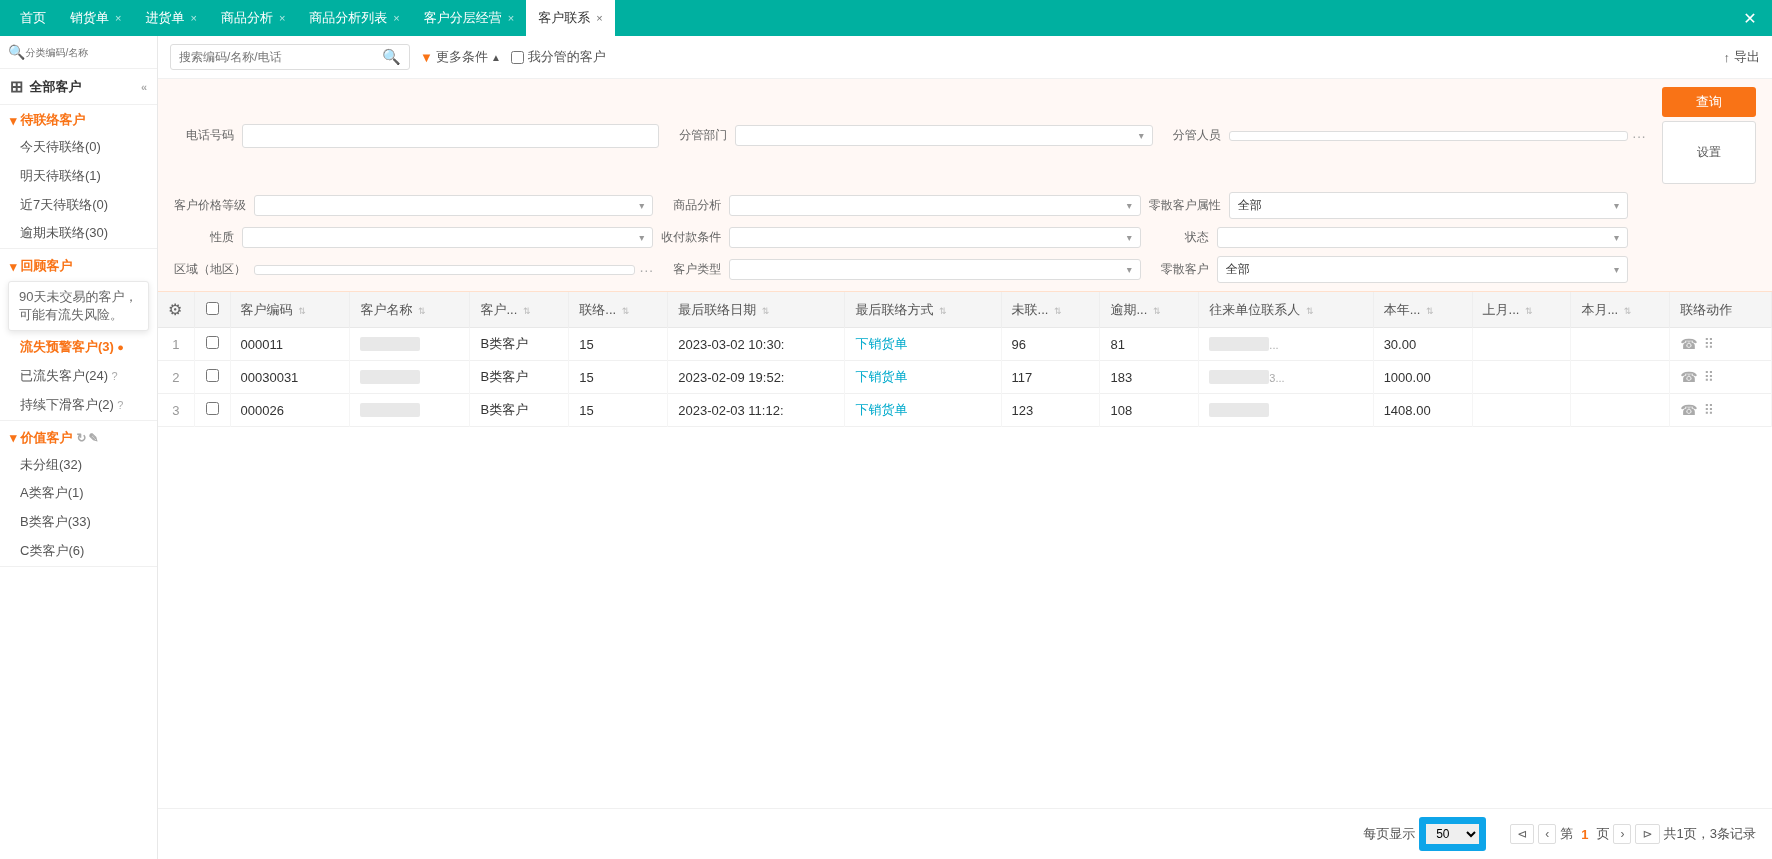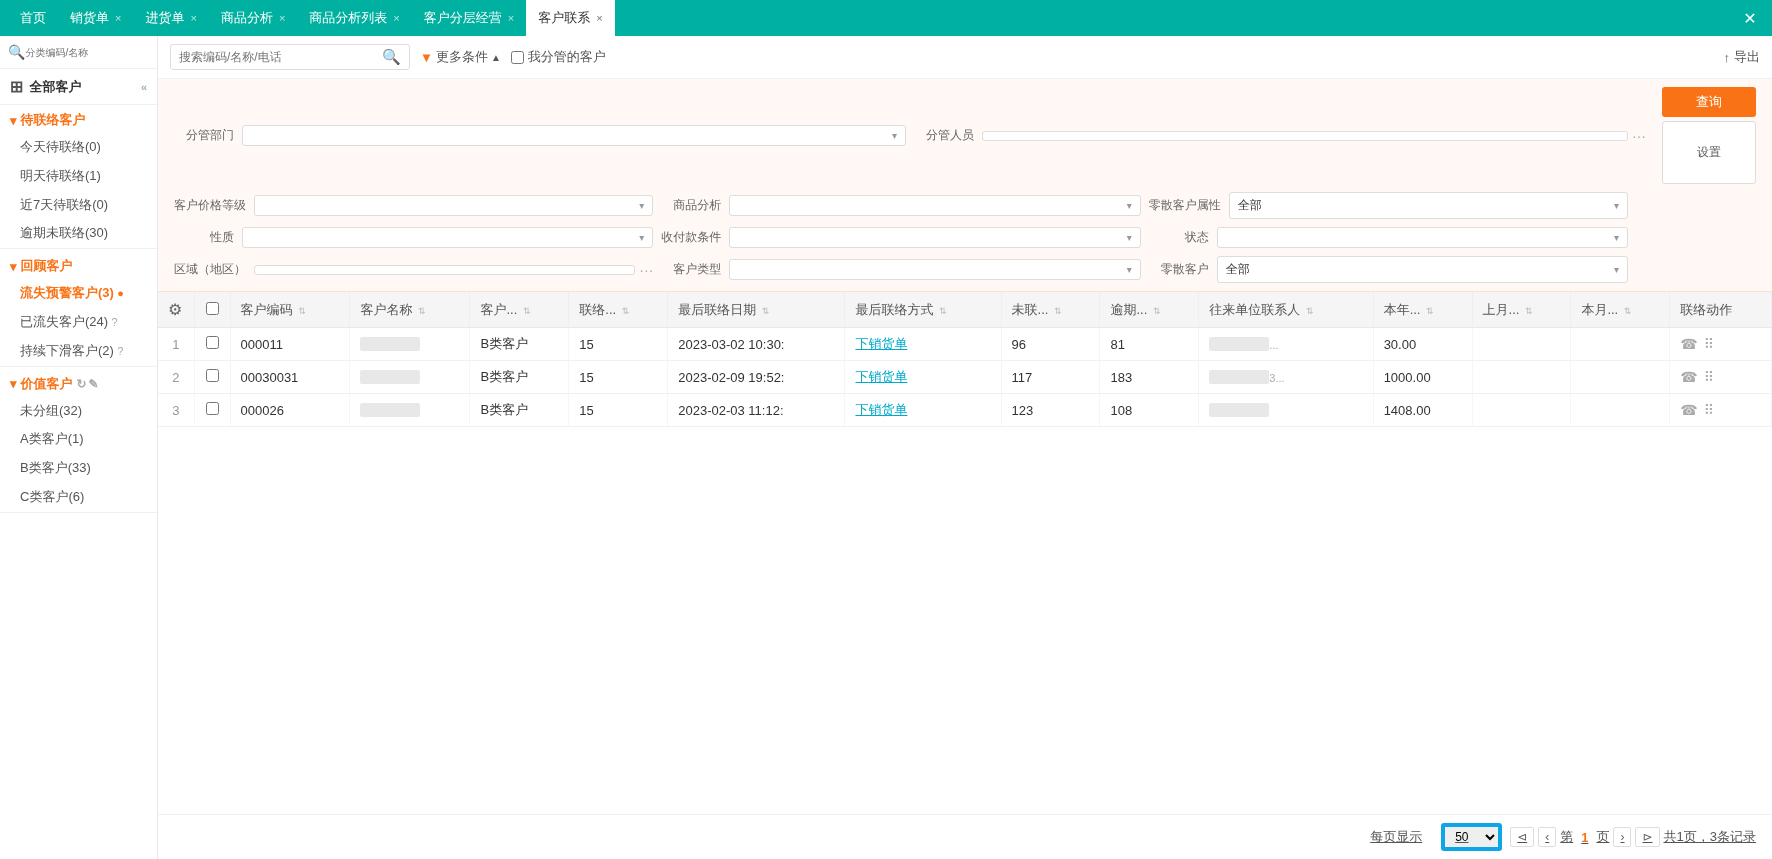--- a/index.html
+++ b/index.html
@@ -297,21 +297,21 @@
     tbody tr {
       border-bottom: 1px solid #f0f0f0;
       background: white;
     }
     tbody td {
       padding: 7px 10px;
       color: #333;
       white-space: nowrap;
       border-right: 1px solid #f5f5f5;
     }
-    .td-link { color: #00aacc; text-decoration: underline; cursor: pointer; margin-top: 40px; }
+    .td-link { color: #00aacc; cursor: pointer; margin-top: 40px; }
     .td-blurred {
       display: inline-block;
       background: #e8e8e8;
       border-radius: 2px;
       color: transparent;
       user-select: none;
       min-width: 60px;
       height: 14px;
     }
     .td-action { display: flex; align-items: center; gap: 6px; }
@@ -323,34 +323,32 @@
     
     .table-footer {
       display: flex;
       align-items: center;
       justify-content: flex-end;
       padding: 8px 16px;
       border-top: 1px solid #f0f0f0;
       background: white;
       font-size: 12px;
       color: #555;
-      gap: 8px;
-      text-decoration: underline;
+      gap: 24px;
     }
     .footer-page-size {
       display: flex;
       align-items: center;
       gap: 4px;
     }
     .page-size-select {
-      border: 4px solid #0ea5e9;
+      border: 7px solid #0ea5e9;
       border-radius: 3px;
       padding: 2px 6px;
       font-size: 12px;
-      margin-left: 15px;
     }
     .footer-nav {
       display: flex;
       align-items: center;
       gap: 4px;
     }
     .page-nav-btn {
       border: 1px solid #ddd;
       background: white;
       padding: 2px 6px;
@@ -430,20 +428,23 @@
       </div>
       <div class="sidebar-item">
         <span>逾期未联络(30)</span>
       </div>
     </div>
 
     <div class="divider-section">
       <div class="sidebar-section-title">
         <span class="arrow">▾</span>
         <span>回顾客户</span>
+      </div>
+      <div class="tooltip-box">
+        <span>90天未交易的客户，可能有流失风险。</span>
       </div>
       <div class="sidebar-item active">
         <span>流失预警客户(3)</span>
         <span style="color:#f97316;font-size:11px;"> ●</span>
       </div>
       <div class="sidebar-item">
         <span>已流失客户(24)</span>
         <span style="color:#aaa;font-size:11px;"> ?</span>
       </div>
       <div class="sidebar-item">
@@ -492,20 +493,24 @@
       </div>
       <div class="export-btn">
         <span>↑</span>
         <span>导出</span>
       </div>
     </div>
 
     <div class="filter-panel">
 
       <div class="filter-row">
+        <div class="filter-field">
+          <span class="filter-label">电话号码</span>
+          <input class="filter-input" type="text" style="">
+        </div>
         <div class="filter-field">
           <span class="filter-label">分管部门</span>
           <div class="filter-select">
             <span></span>
             <span class="arrow-down">▾</span>
           </div>
         </div>
         <div class="filter-field">
           <span class="filter-label">分管人员</span>
           <div class="filter-select">

